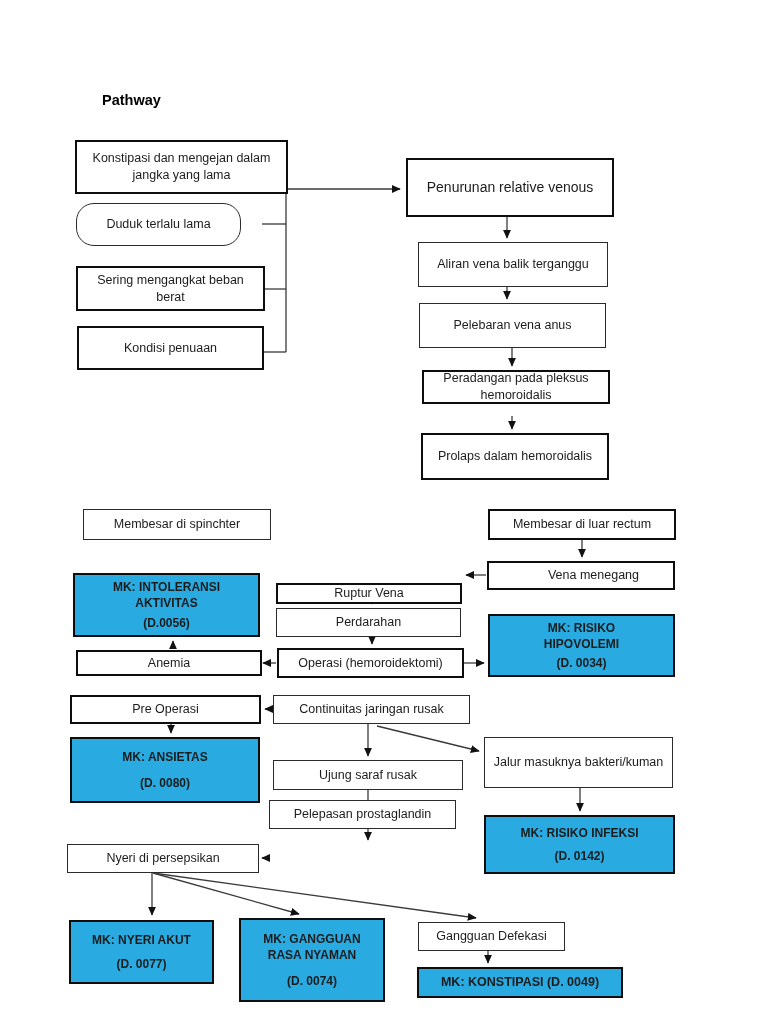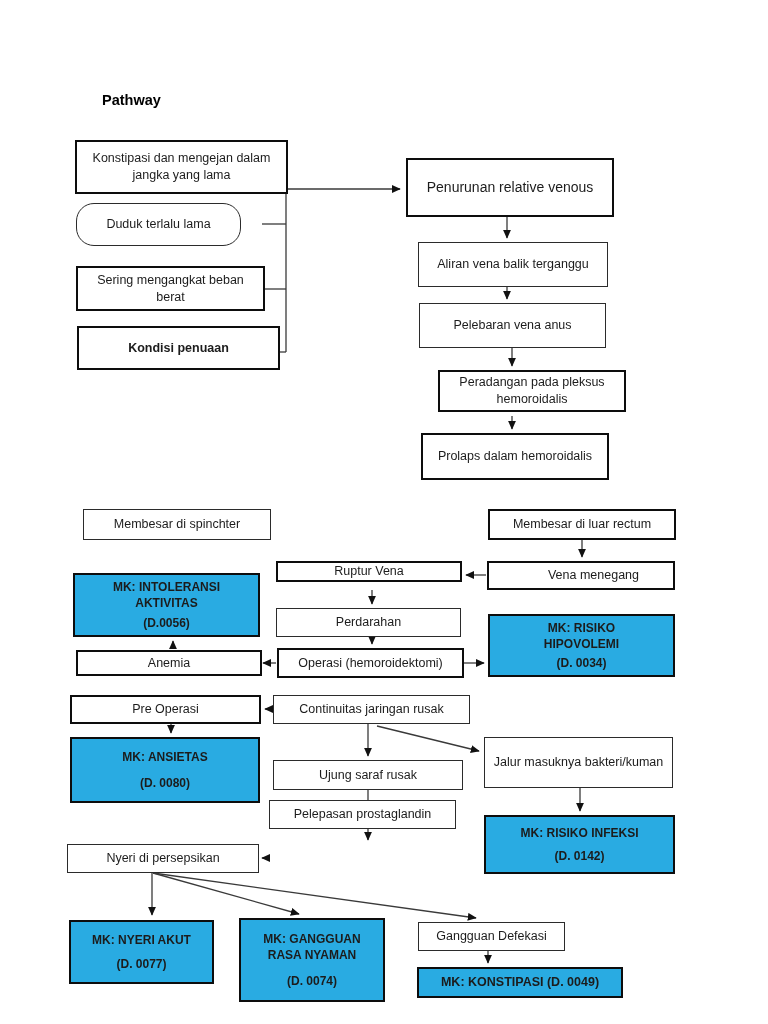--- a/index.html
+++ b/index.html
@@ -70,32 +70,32 @@
       <line x1="152" y1="873" x2="152" y2="915" marker-end="url(#ah)"></line>
       <line x1="153" y1="873" x2="299" y2="914" marker-end="url(#ah)"></line>
       <line x1="153" y1="873" x2="476" y2="918" marker-end="url(#ah)"></line>
       <line x1="488" y1="951" x2="488" y2="963" marker-end="url(#ah)"></line>
     </g>
   </svg>
 
   <div class="node thick" style="left:75px;top:131px;width:213px;height:54px;margin-top:9px;">Konstipasi dan mengejan dalam jangka yang lama</div>
   <div class="node" style="left:76px;top:203px;width:165px;height:43px;border-radius:18px;">Duduk terlalu lama</div>
   <div class="node thick" style="left:76px;top:266px;width:189px;height:45px;">Sering mengangkat beban berat</div>
-  <div class="node thick" style="left:77px;top:326px;width:203px;height:44px;font-weight:bold;">Kondisi penuaan</div>
+  <div class="node thick" style="left:77px;top:326px;width:187px;height:44px;">Kondisi penuaan</div>
 
   <div class="node thick lg" style="left:406px;top:158px;width:208px;height:59px;">Penurunan relative venous</div>
   <div class="node" style="left:418px;top:242px;width:190px;height:45px;">Aliran vena balik terganggu</div>
   <div class="node" style="left:419px;top:303px;width:187px;height:45px;">Pelebaran vena anus</div>
-  <div class="node thick" style="left:422px;top:370px;width:188px;height:42px;margin-left:16px;">Peradangan pada pleksus hemoroidalis</div>
+  <div class="node thick" style="left:422px;top:370px;width:188px;height:34px;">Peradangan pada pleksus hemoroidalis</div>
   <div class="node thick" style="left:421px;top:433px;width:188px;height:47px;">Prolaps dalam hemoroidalis</div>
 
   <div class="node" style="left:83px;top:509px;width:188px;height:31px;">Membesar di spinchter</div>
   <div class="node thick" style="left:488px;top:509px;width:188px;height:31px;">Membesar di luar rectum</div>
   <div class="node thick" style="left:487px;top:561px;width:188px;height:29px;padding-left:31px;">Vena menegang</div>
-  <div class="node thick" style="left:276px;top:561px;width:186px;height:21px;">Ruptur Vena</div>
+  <div class="node thick" style="left:276px;top:583px;width:186px;height:21px;">Ruptur Vena</div>
   <div class="node" style="left:276px;top:608px;width:185px;height:29px;">Perdarahan</div>
   <div class="node thick" style="left:277px;top:648px;width:187px;height:30px;">Operasi (hemoroidektomi)</div>
   <div class="node thick" style="left:76px;top:650px;width:186px;height:26px;">Anemia</div>
 
   <div class="node mk" style="left:73px;top:573px;width:187px;height:64px;">
     <span>MK: INTOLERANSI AKTIVITAS</span>
     <span>(D.0056)</span>
   </div>
   <div class="node mk" style="left:488px;top:614px;width:187px;height:63px;">
     <span>MK: RISIKO HIPOVOLEMI</span>

